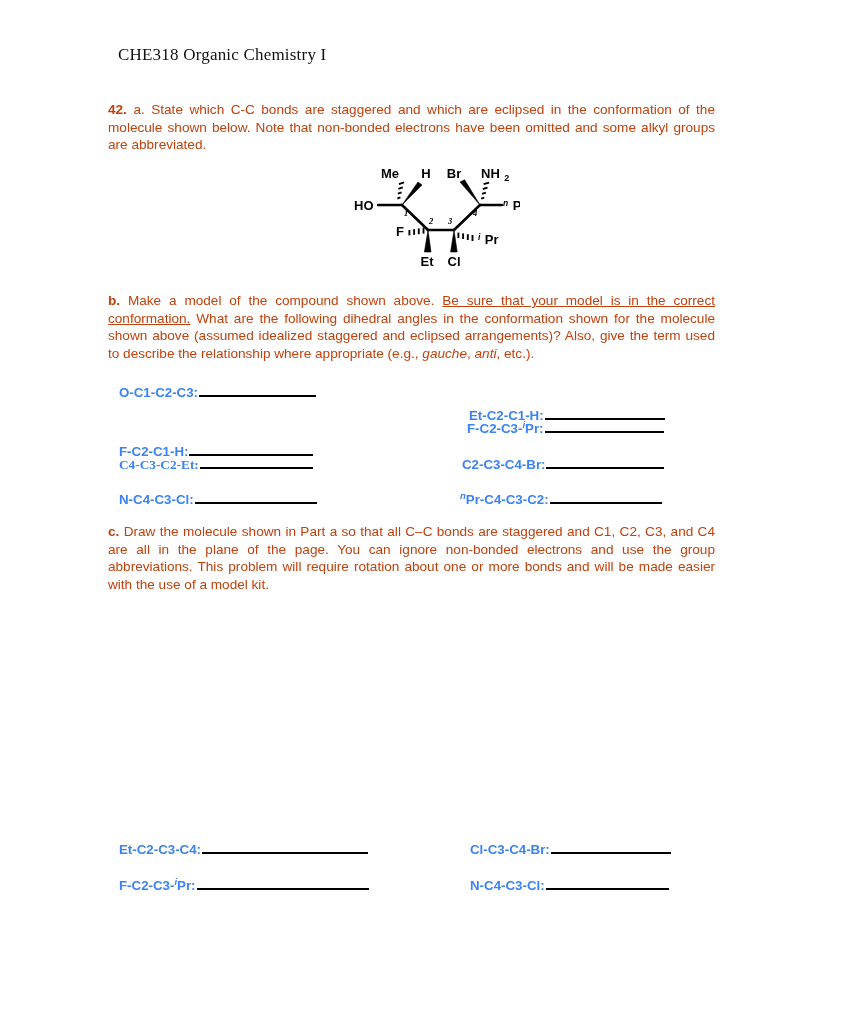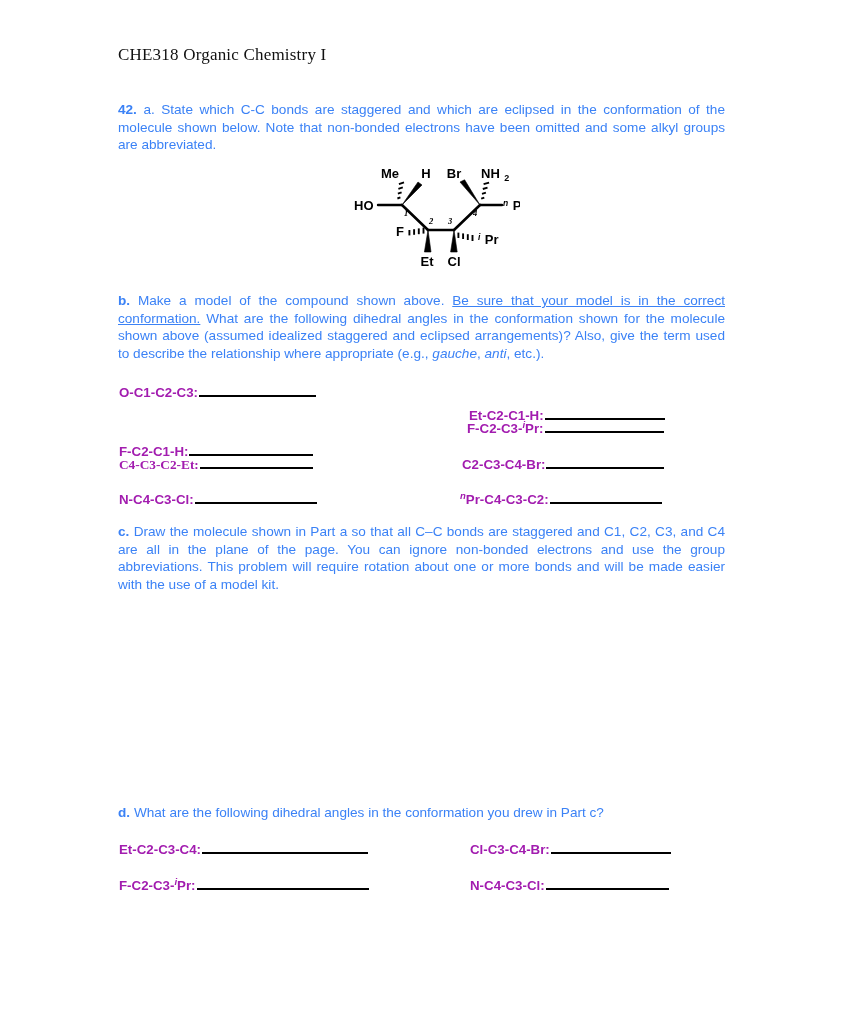--- a/index.html
+++ b/index.html
@@ -32,44 +32,44 @@
     font-family: "Liberation Serif", serif;
     font-size: 17px;
     letter-spacing: .2px;
     color: #111;
     white-space: nowrap;
   }
 
   
   .para {
     position: absolute;
-    left: 118px;
+    left: 108px;
     width: 607px;
     font-size: 13.6px;
     line-height: 17.6px;
     text-align: justify;
-    color: #3b82f6;
+    color: #c2410c;
   }
   .para b { font-weight: bold; }
   .para i { font-style: italic; }
   .para u { text-decoration: underline; }
 
   #para-a { top: 101px; }
   #para-b { top: 292px; }
   #para-c { top: 523px; }
   #para-d { top: 804px; width: 607px; }
 
   
   .blank-group { position: absolute; left: 0; top: 0; }
   .blank-row {
     position: absolute;
     font-size: 13.3px;
     font-weight: bold;
     white-space: nowrap;
-    color: #a21caf;
+    color: #3b82f6;
     line-height: 15px;
   }
   .blank-row .lbl { display: inline-block; }
   .blank-row .rule {
     display: inline-block;
     border-bottom: 2px solid #000;
     height: 11px;
     vertical-align: baseline;
     margin-left: 1px;
   }
@@ -253,24 +253,20 @@
     </div>
   </div>
 
   <div class="para" id="para-c">
     <b>c.</b>
     <span>Draw the molecule shown in Part a so that all C–C bonds are staggered and C1, C2, C3, and C4 are all in the plane of the page. You can ignore non-bonded electrons and use the group abbreviations. This problem will require rotation about one or more bonds and will be made easier with the use of a model kit.</span>
   </div>
 
   <div style="position:absolute; left:119px; top:600px; width:607px; height:190px;"></div>
 
-  <div class="para" id="para-d">
-    <b>d.</b>
-    <span>What are the following dihedral angles in the conformation you drew in Part c?</span>
-  </div>
 
   <div class="blank-group">
 
     <div class="blank-row" style="left:119px; top:841px;">
       <span class="lbl">Et-C2-C3-C4:</span><span class="rule" style="width:166px;"></span>
     </div>
 
     <div class="blank-row" style="left:119px; top:877px;">
       <span class="lbl">F-C2-C3-</span><sup class="sup-i">i</sup><span class="lbl">Pr:</span><span class="rule" style="width:172px;"></span>
     </div>

